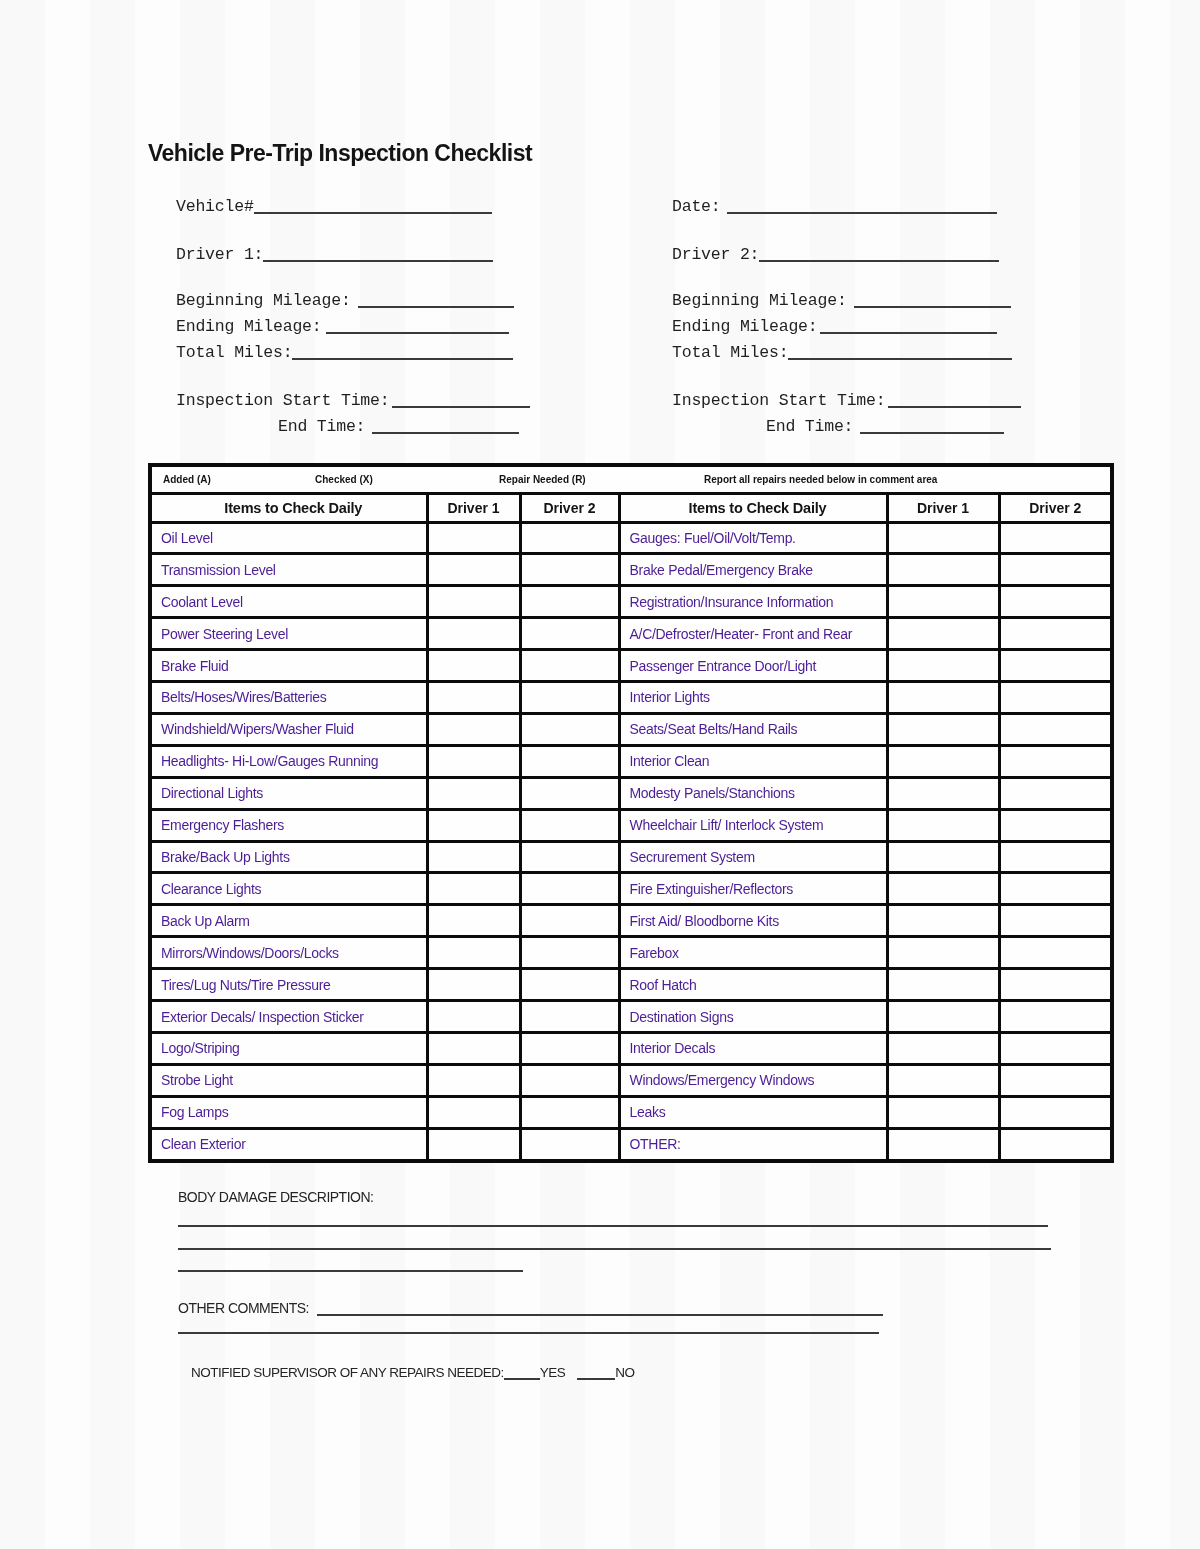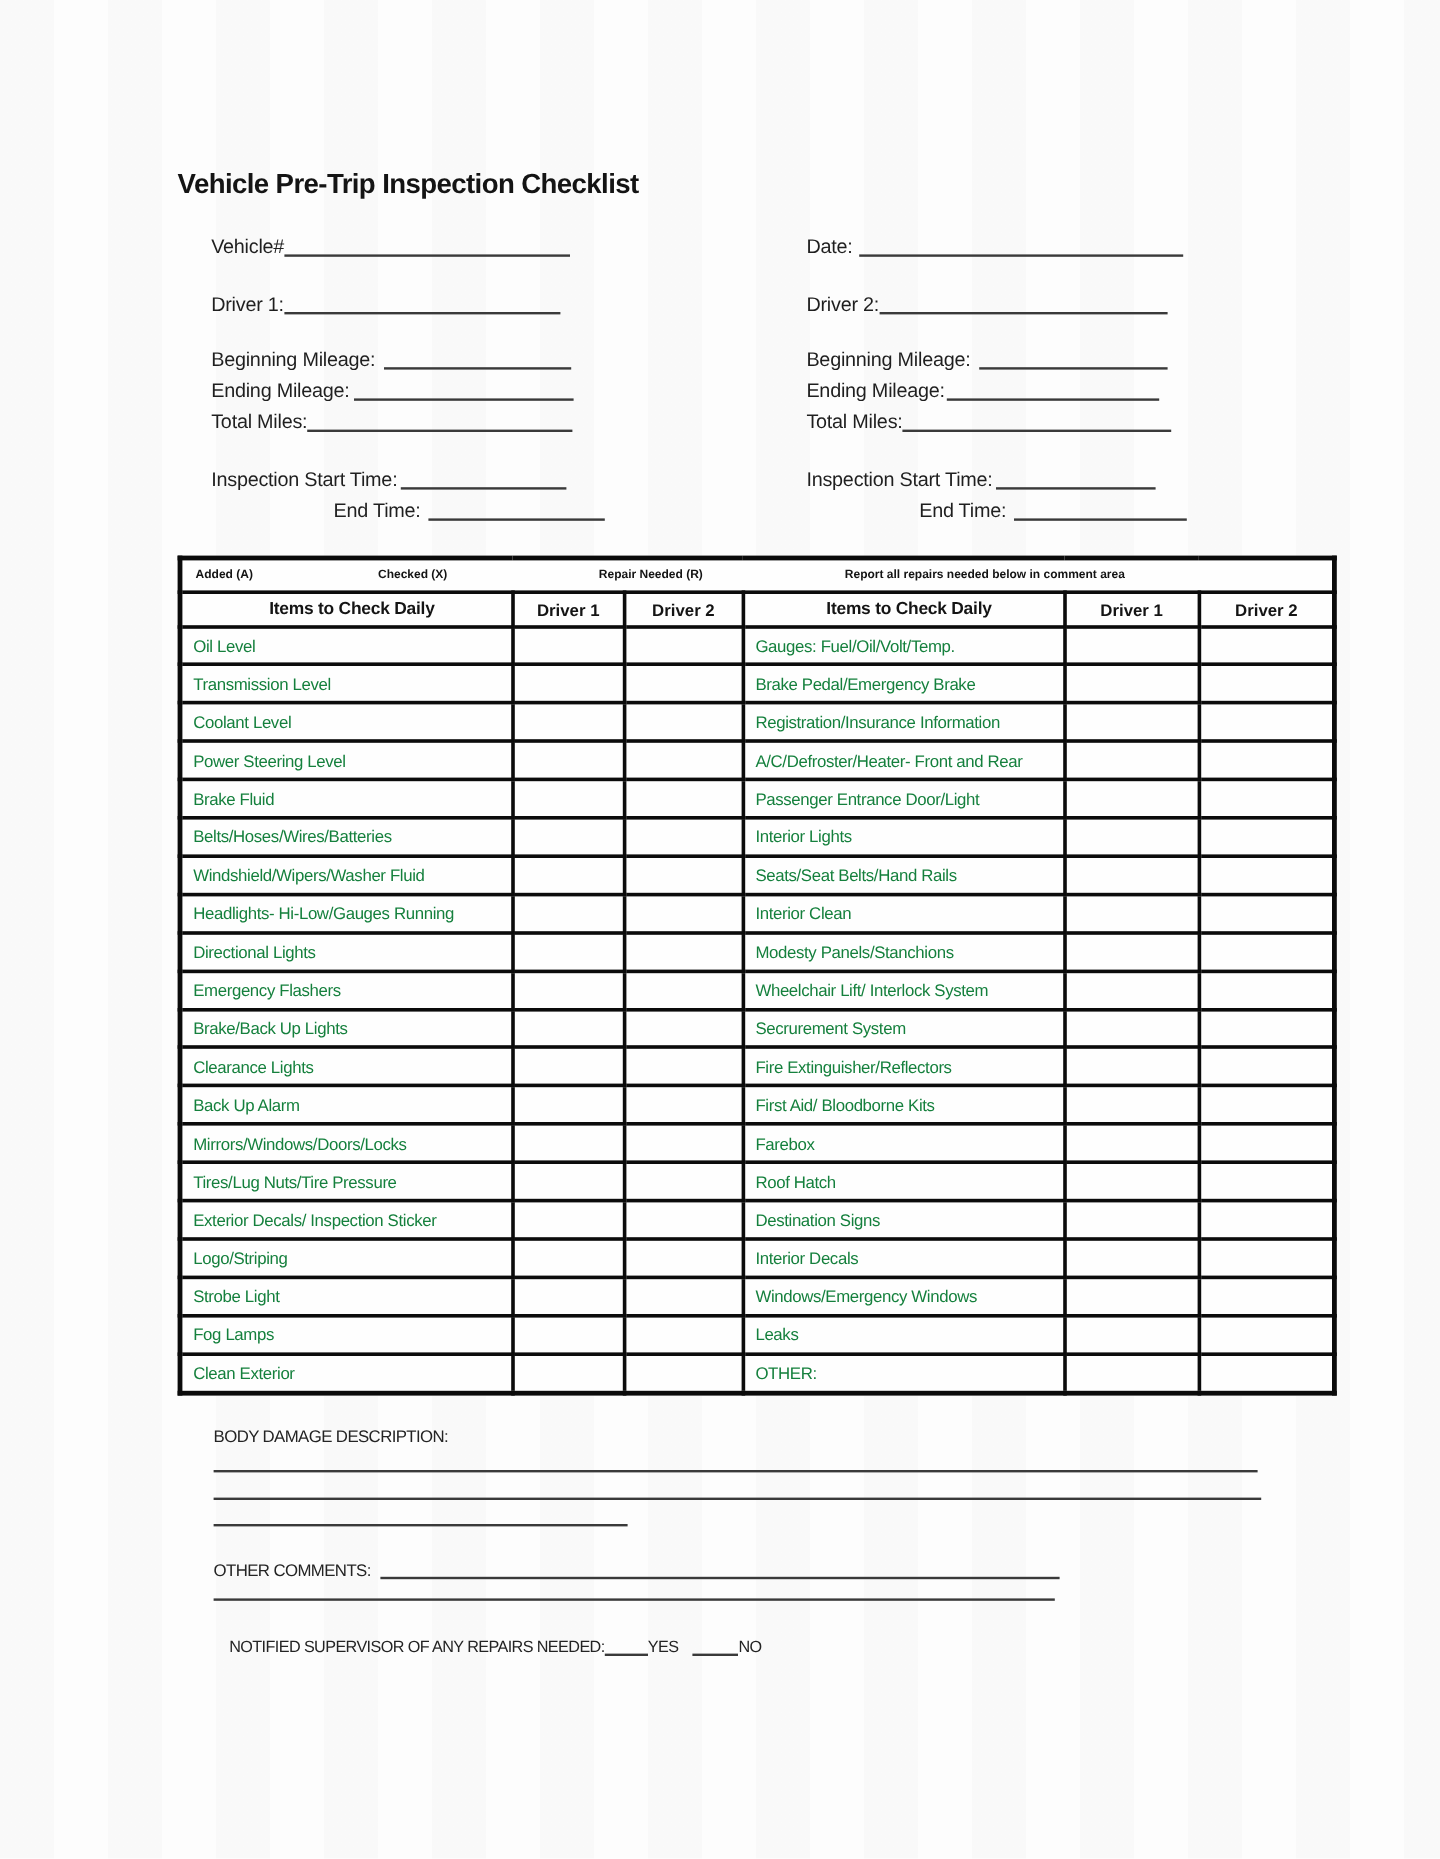--- a/index.html
+++ b/index.html
@@ -8,37 +8,37 @@
     background:#fdfdfd;
     background-image:repeating-linear-gradient(90deg, rgba(0,0,0,0.015) 0 45px, rgba(0,0,0,0) 45px 90px);
     font-family:"Liberation Sans", sans-serif;
     color:#1c1c1c;
     overflow:hidden;
   }
   .title {
     position:absolute; top:140px; left:148px; width:962px;
     font-size:23px; font-weight:700; letter-spacing:-0.5px; color:#141414;
   }
-  .field { position:absolute; font-size:16.5px; letter-spacing:-0.2px; white-space:nowrap; color:#1f1f1f; }
+  .field { position:absolute; font-size:16.5px; letter-spacing:-0.2px; white-space:nowrap; color:#1f1f1f;font-family:Liberation Mono, monospace; }
   .fill { display:inline-block; height:2px; border-bottom:2px solid #3a3a3a; vertical-align:-3px; }
 
   .table-wrap { position:absolute; left:148px; top:463px; width:962px; height:700px; }
   table { width:100%; height:100%; border-collapse:collapse; table-layout:fixed; background:#fefefe; border:4px solid #0b0b0b; }
   td, th { border:3px solid #0b0b0b; padding:0; overflow:hidden; }
   tr.legend-row { height:28px; }
   tr.cols-row { height:29px; }
   .legend-cell { position:relative; }
   .legend-cell span { position:absolute; top:50%; transform:translateY(-50%); font-weight:700; font-size:10px; white-space:nowrap; color:#141414; }
   .lg-added   { left:11px; }
   .lg-checked { left:163px; }
   .lg-repair  { left:347px; }
   .lg-report  { left:552px; }
   th.item-h { text-align:center; padding-left:9px; font-size:14.5px; letter-spacing:-0.2px; color:#141414; }
   th.drv-h  { text-align:center; font-size:14px; color:#141414; }
-  td.item-c { text-align:left; padding-left:9px; font-size:14px; letter-spacing:-0.3px; color:#15803d; white-space:nowrap; }
+  td.item-c { text-align:left; padding-left:9px; font-size:14px; letter-spacing:-0.3px; color:#4c1d95; white-space:nowrap; }
   td.box-c  { background:transparent; }
 
   .f-label { position:absolute; font-size:14px; letter-spacing:-0.5px; white-space:nowrap; color:#242424; }
   .f-label.small { font-size:13.5px; }
   .hline { position:absolute; height:0; border-top:2px solid #3a3a3a; }
 </style>
 </head>
 <body>
 
 <div class="page">

